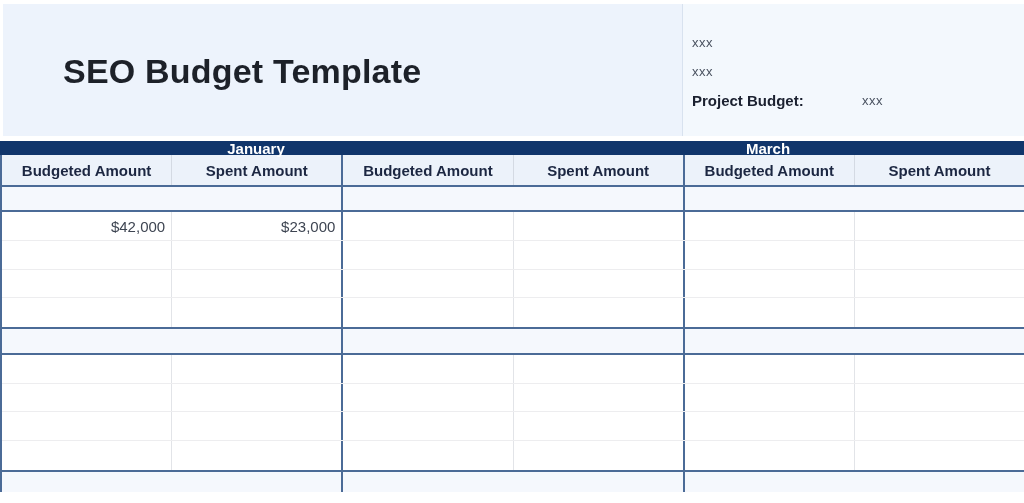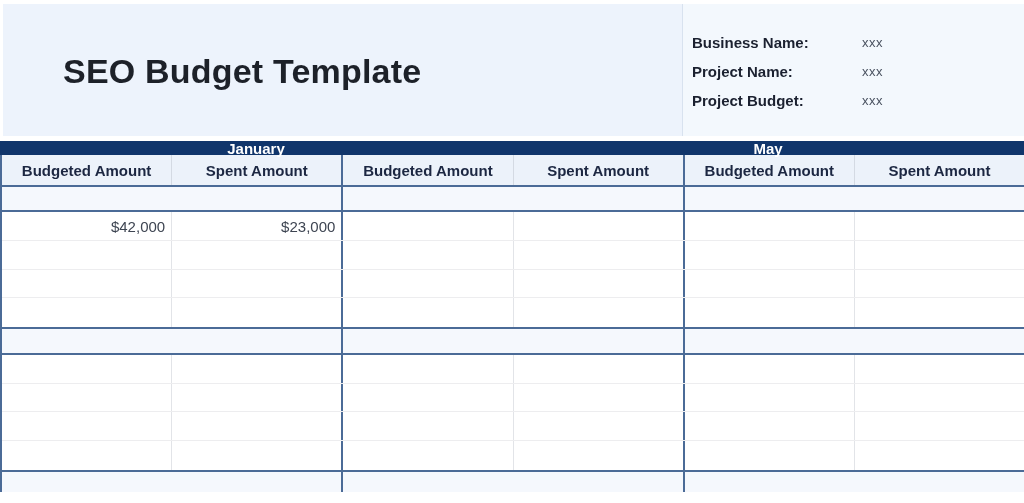--- a/index.html
+++ b/index.html
@@ -107,38 +107,36 @@
 </head>
 <body>
 
 <div class="page">
 
   <div class="header">
     <div class="page-title">SEO Budget Template</div>
 
     <div class="info-panel">
       <div class="info-row">
-        <span class="info-label">Business Name:</span>
         <span class="info-value">xxx</span>
       </div>
       <div class="info-row">
-        <span class="info-label">Project Name:</span>
         <span class="info-value">xxx</span>
       </div>
       <div class="info-row">
         <span class="info-label">Project Budget:</span>
         <span class="info-value">xxx</span>
       </div>
     </div>
   </div>
 
   <div class="budget-table">
     <div class="month-row">
         <div class="month-cell">January</div>
-        <div class="month-cell">May</div>
+        <div class="month-cell">March</div>
       </div>
     <div class="table-body">
       <div class="subheader-row">
           <div class="cell">Budgeted Amount</div>
           <div class="cell">Spent Amount</div>
           <div class="cell">Budgeted Amount</div>
           <div class="cell">Spent Amount</div>
           <div class="cell">Budgeted Amount</div>
           <div class="cell">Spent Amount</div>
         </div>

